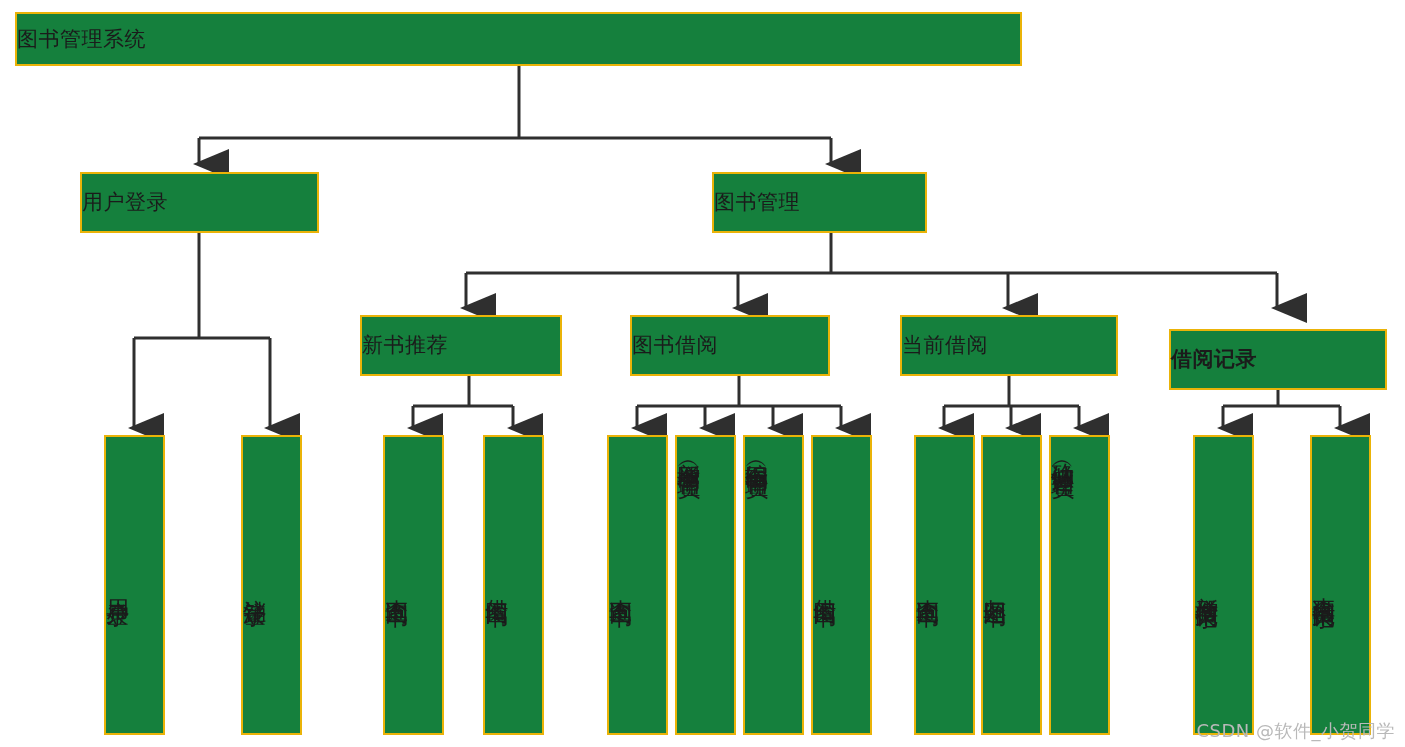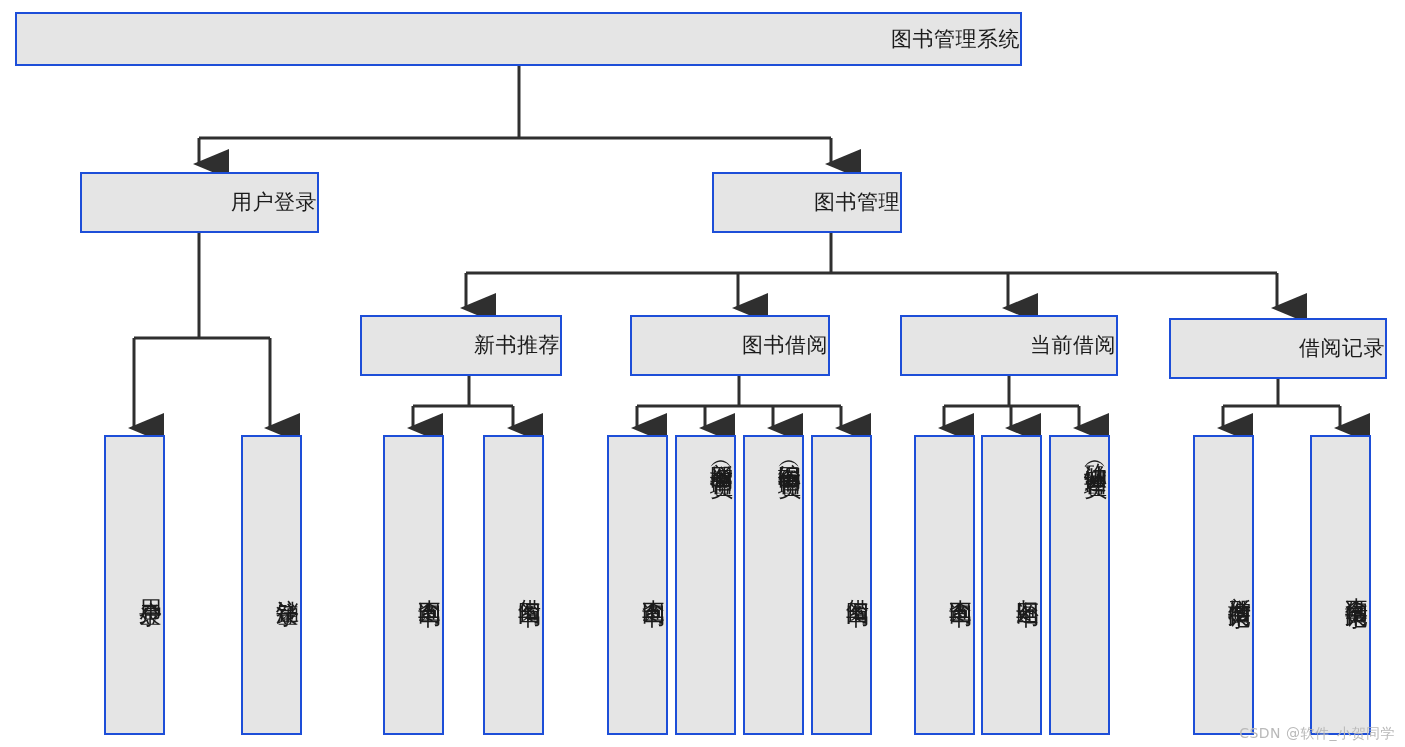--- a/index.html
+++ b/index.html
@@ -18,25 +18,25 @@
   #diagram-svg {
     position: absolute;
     left: 0;
     top: 0;
     width: 1405px;
     height: 747px;
   }
   .node {
     position: absolute;
     box-sizing: border-box;
-    border: 2px solid #1d4ed8;
-    background: #e5e5e5;
+    border: 2px solid #eab308;
+    background: #15803d;
     display: flex;
     align-items: center;
-    justify-content: flex-end;
+    justify-content: flex-start;
     color: #1b1b1b;
   }
   .node .label {
     display: block;
     text-align: center;
     line-height: 1.18;
     white-space: nowrap;
   }
   .node.horiz .label {
     font-size: 21px;
@@ -55,21 +55,21 @@
     white-space: nowrap;
   }
   .node.vert.center-v {
     align-items: center;
     padding-top: 0;
   }
   #watermark {
     position: absolute;
     right: 10px;
     bottom: 4px;
-    font-size: 14px;
+    font-size: 18px;
     color: #b9b9b9;
     letter-spacing: 0.5px;
     white-space: nowrap;
     pointer-events: none;
   }
 </style>
 </head>
 <body>
 
 <div id="canvas">
@@ -137,37 +137,37 @@
   </svg>
 
   <div class="node horiz" style="left:15px; top:12px; width:1007px; height:54px;">
     <span class="label">图书管理系统</span>
   </div>
 
   <div class="node horiz" style="left:80px; top:172px; width:239px; height:61px;">
     <span class="label">用户登录</span>
   </div>
 
-  <div class="node horiz" style="left:712px; top:172px; width:190px; height:61px;">
+  <div class="node horiz" style="left:712px; top:172px; width:215px; height:61px;">
     <span class="label">图书管理</span>
   </div>
 
   <div class="node horiz" style="left:360px; top:315px; width:202px; height:61px;">
     <span class="label">新书推荐</span>
   </div>
 
   <div class="node horiz" style="left:630px; top:315px; width:200px; height:61px;">
     <span class="label">图书借阅</span>
   </div>
 
   <div class="node horiz" style="left:900px; top:315px; width:218px; height:61px;">
     <span class="label">当前借阅</span>
   </div>
 
-  <div class="node horiz" style="left:1169px; top:318px; width:218px; height:61px;">
+  <div class="node horiz" style="left:1169px; top:329px; width:218px; height:61px;font-weight:bold;">
     <span class="label">借阅记录</span>
   </div>
 
   <div class="node vert center-v" style="left:104px; top:435px; width:61px; height:300px;">
     <span class="label">用户登录</span>
   </div>
   <div class="node vert center-v" style="left:241px; top:435px; width:61px; height:300px;">
     <span class="label">注销登录</span>
   </div>
 

